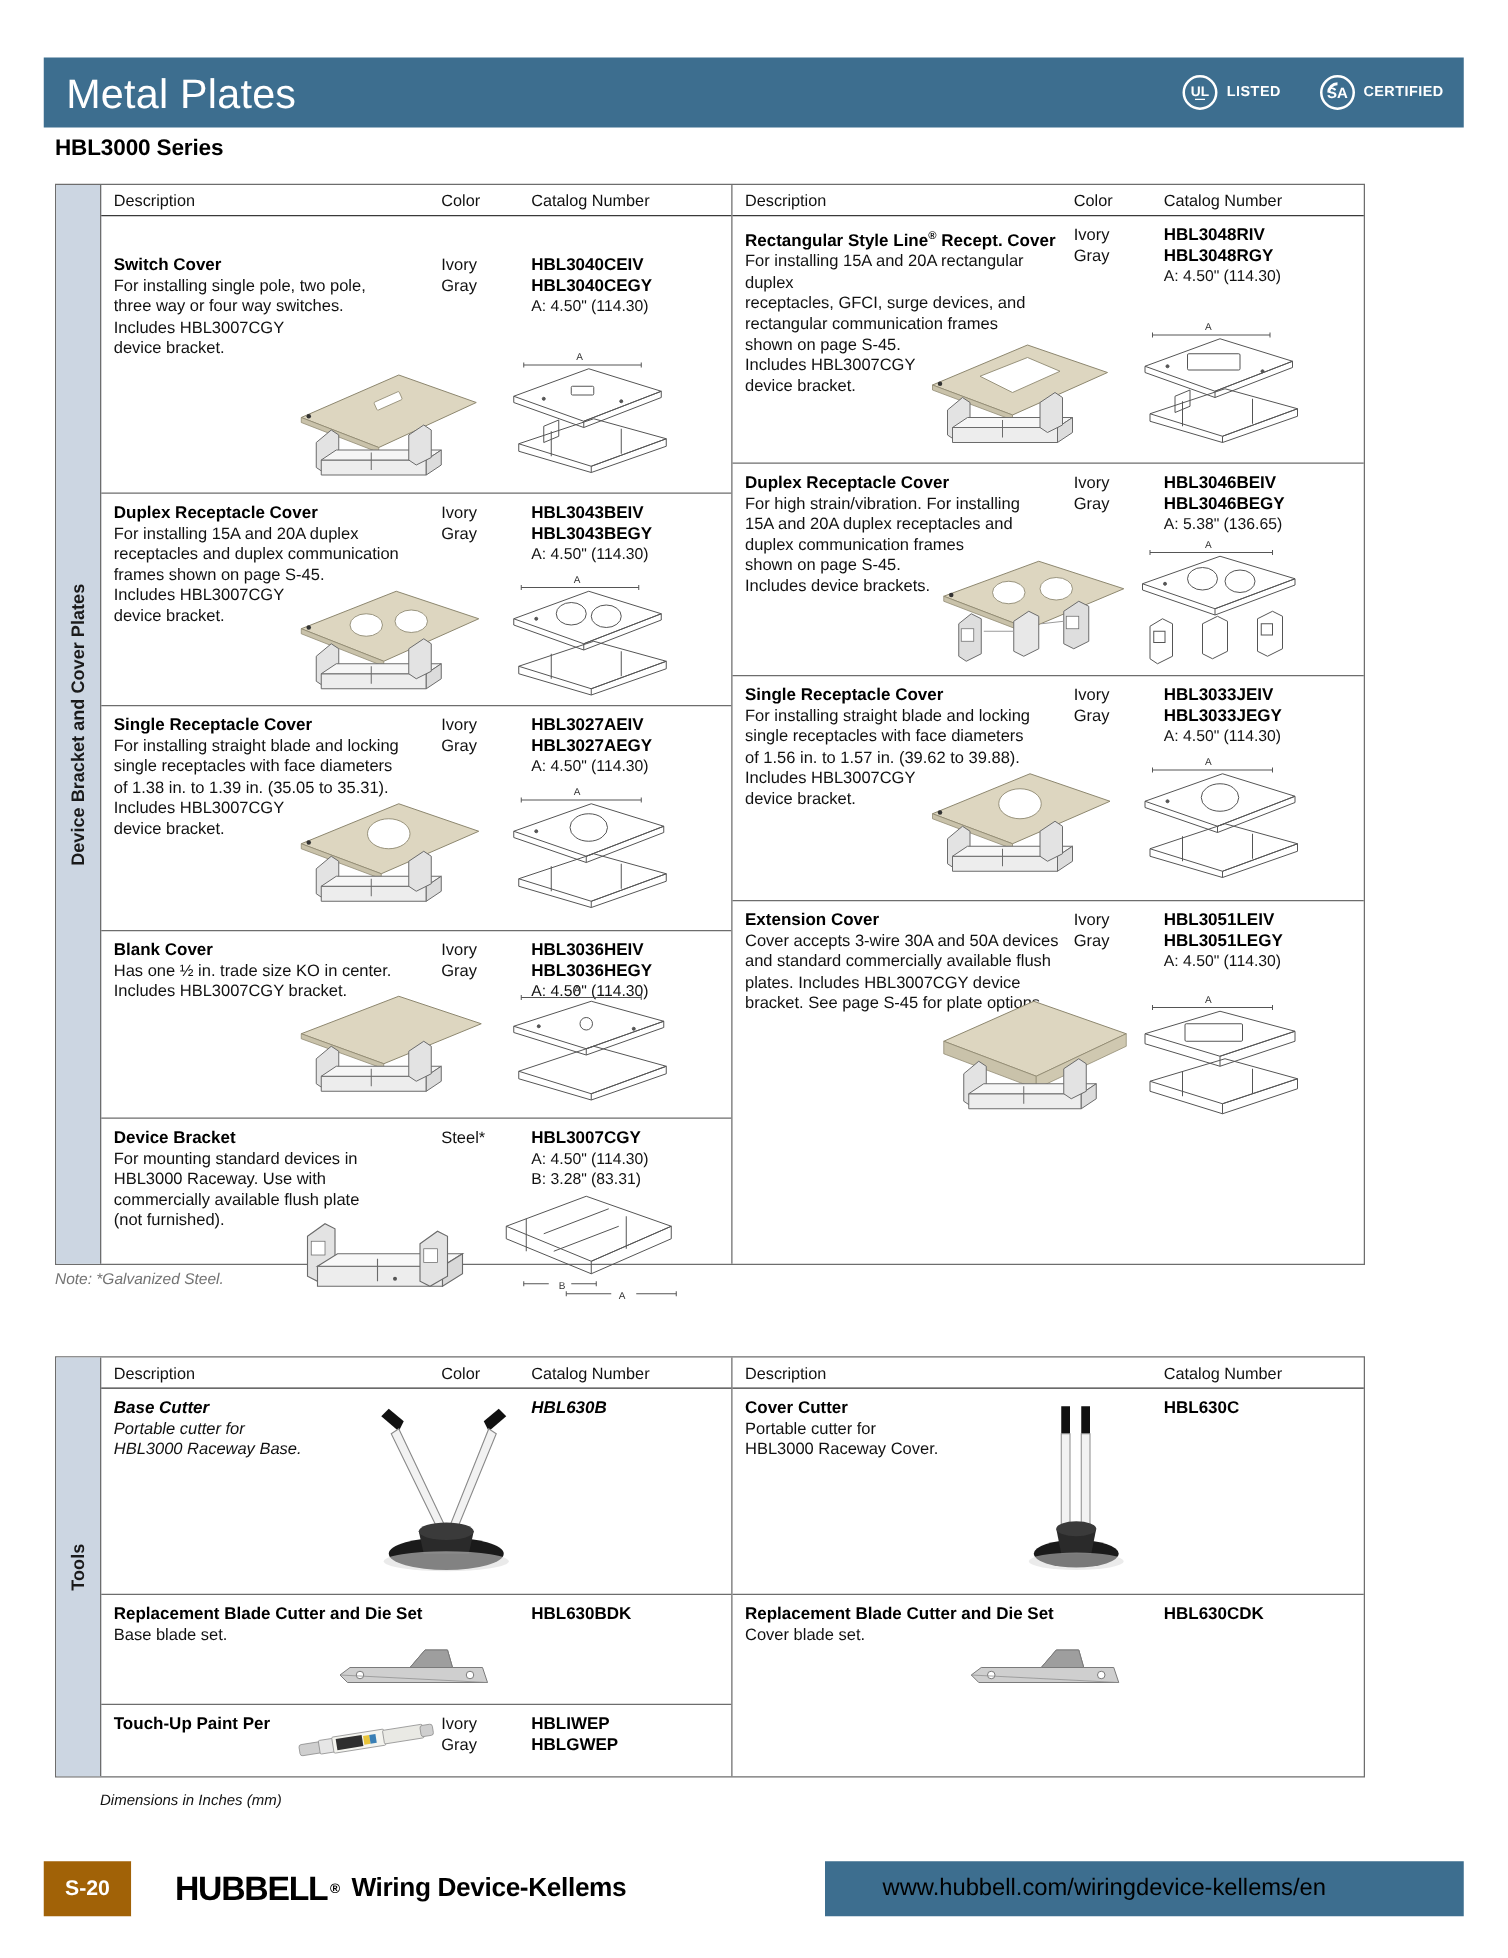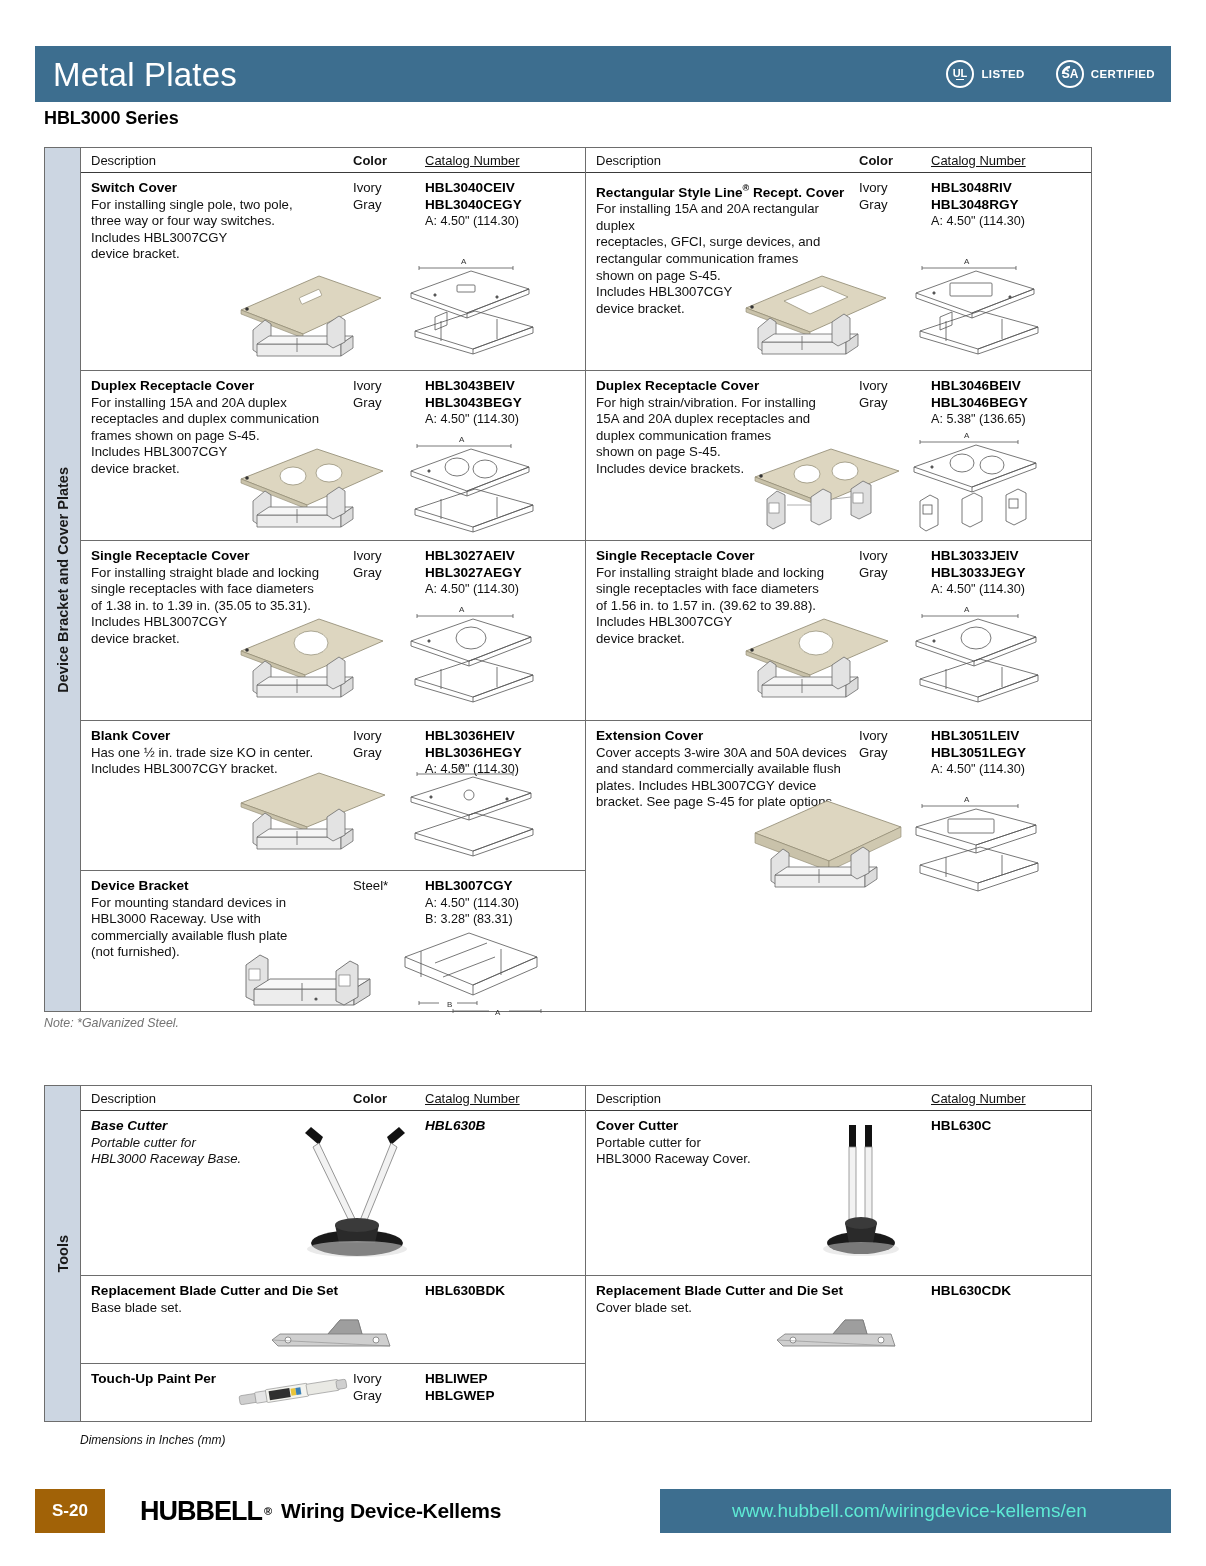--- a/index.html
+++ b/index.html
@@ -55,22 +55,22 @@
   .tbl-body { position:absolute; left:36px; top:0; right:0; bottom:0; display:flex; }
   .col-half { flex:1 1 50%; position:relative; }
   .col-half.left { border-right:1px solid #6d6d6d; }
 
   .hdr-row {
     display:flex; align-items:center; height:25px;
     border-bottom:1.6px solid #3a3a3a;
     font-size:13px; color:#111; padding-left:10px;
   }
   .hdr-desc { flex:1 1 auto; }
-  .hdr-color { width:72px; flex:0 0 72px;font-weight:bold; }
-  .hdr-cat { width:160px; flex:0 0 160px;text-decoration:underline; }
+  .hdr-color { width:72px; flex:0 0 72px; }
+  .hdr-cat { width:160px; flex:0 0 160px; }
 
   .prow { position:relative; border-bottom:1px solid #6d6d6d; }
   .prow.last { border-bottom:none; }
   .prow-inner { display:flex; padding:7px 0 0 10px; }
   .p-desc { flex:1 1 auto; padding-right:4px; }
   .p-color { width:72px; flex:0 0 72px; font-size:13.2px; line-height:16.6px; color:#111; }
   .p-cat  { width:160px; flex:0 0 160px; }
 
   .p-title { font-size:13.6px; font-weight:bold; line-height:16.6px; color:#000; margin:0 0 0 0; }
   .p-title sup { font-size:9px; vertical-align:super; font-weight:bold; }
@@ -99,22 +99,22 @@
   }
   .f-brand {
     position:absolute; left:105px; top:0; width:555px; height:44px;
     background:#fff; display:flex; align-items:center; padding-left:35px; gap:2px;
   }
   .f-hubbell { font-size:27px; font-weight:bold; letter-spacing:-1px; }
   .f-reg { font-size:11px; vertical-align:super; font-weight:bold; }
   .f-wdk { font-size:21px; font-weight:bold; letter-spacing:-.3px; margin-left:7px; }
   .f-url {
     position:absolute; left:660px; top:0; width:511px; height:44px;
-    background:#3d6e8f; color:#5eead4; font-size:19px;
-    display:flex; align-items:center; padding-left:72px;
+    background:#3d6e8f; color:#000000; font-size:19px;
+    display:flex; align-items:center; padding-left:46px;
   }
 </style>
 </head>
 <body>
 
 <div class="header">
   <div class="header-title">Metal Plates</div>
   <div class="cert-group">
     <div class="cert">
       <svg class="cert-mark" width="30" height="30" viewBox="0 0 30 30">
@@ -141,21 +141,21 @@
   <div class="side-tab">
     <span>Device Bracket and Cover Plates</span>
   </div>
   <div class="tbl-body">
     <div class="col-half left" id="t1-left">
         <div class="hdr-row">
           <div class="hdr-desc">Description</div>
           <div class="hdr-color">Color</div>
           <div class="hdr-cat">Catalog Number</div>
         </div>
-        <div class="prow" style="height: 198px;">
+        <div class="prow" style="height: 198px; margin-top: 24px;">
           <div class="prow-inner">
             <div class="p-desc">
               <div class="p-title">Switch Cover</div>
               <div class="p-text">
                 <div>For installing single pole, two pole,</div>
                 <div>three way or four way switches.</div>
                 <div>Includes HBL3007CGY</div>
                 <div>device bracket.</div>
               </div>
             </div>

